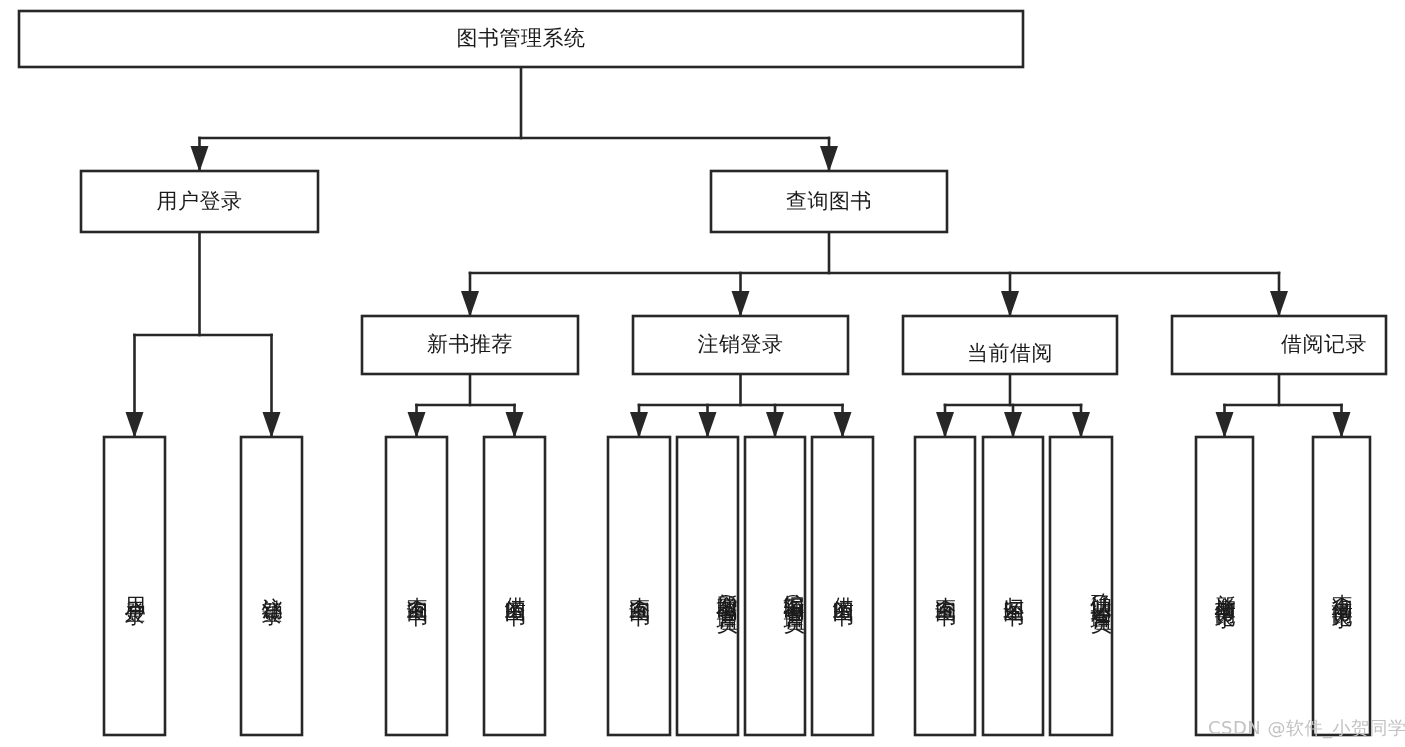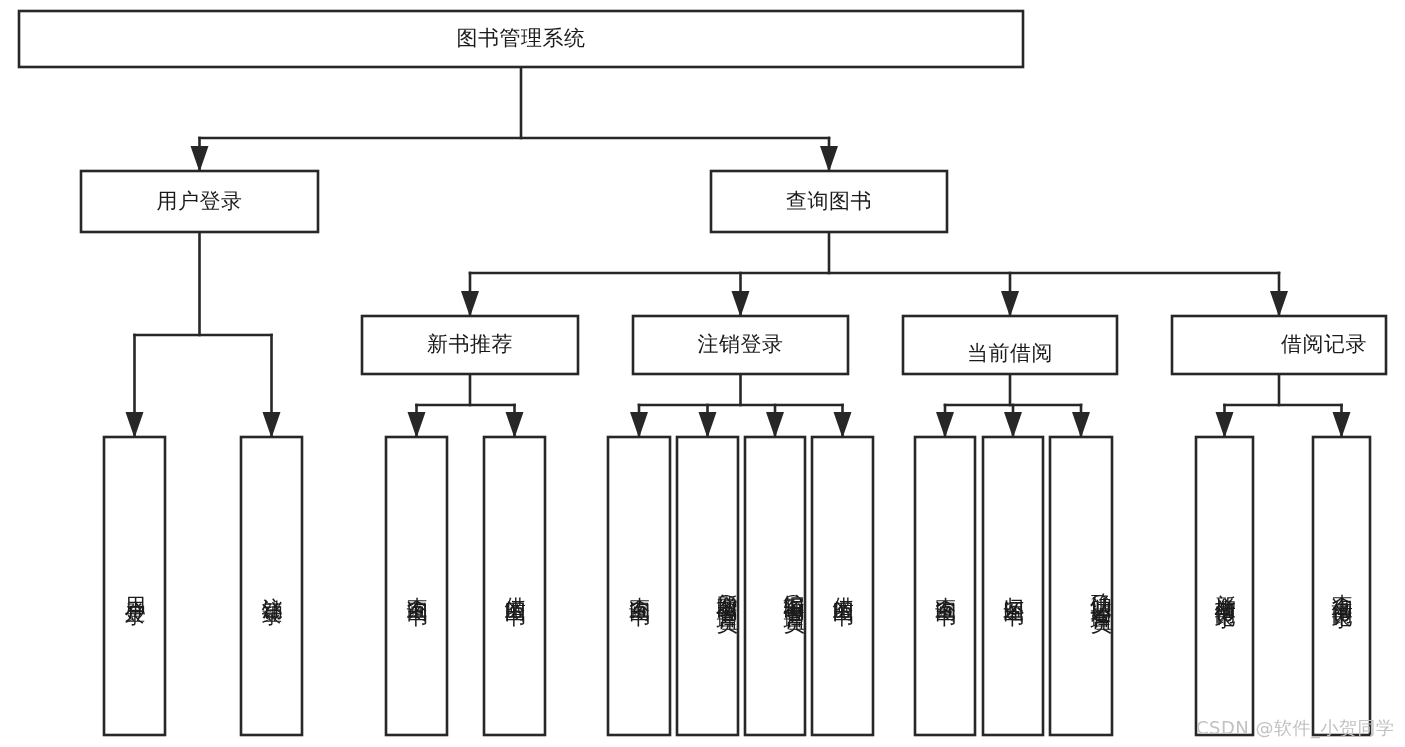--- a/index.html
+++ b/index.html
@@ -173,15 +173,15 @@
       <div class="node-label vertical top-aligned" style="left: 677px; top: 437px; width: 61px; height: 298px;">新增图书（管理员）</div>
       <div class="node-label vertical top-aligned" style="left: 745px; top: 437px; width: 60px; height: 298px;">编辑图书（管理员）</div>
       <div class="node-label vertical" style="left: 812px; top: 437px; width: 61px; height: 298px;">借阅图书</div>
       <div class="node-label vertical" style="left: 915px; top: 437px; width: 60px; height: 298px;">查询图书</div>
       <div class="node-label vertical" style="left: 983px; top: 437px; width: 60px; height: 298px;">归还图书</div>
       <div class="node-label vertical top-aligned" style="left: 1050px; top: 437px; width: 62px; height: 298px;">确认归还（管理员）</div>
       <div class="node-label vertical" style="left: 1196px; top: 437px; width: 57px; height: 298px;">新增借阅记录</div>
       <div class="node-label vertical" style="left: 1313px; top: 437px; width: 57px; height: 298px;">查询借阅记录</div>
     </div>
 
-  <div class="watermark" style="left:1196px; top:716px;">CSDN @软件_小贺同学</div>
+  <div class="watermark" style="left:1196px; top:716px;padding-left:12px;">CSDN @软件_小贺同学</div>
 
 </div>
 
 </body></html>

